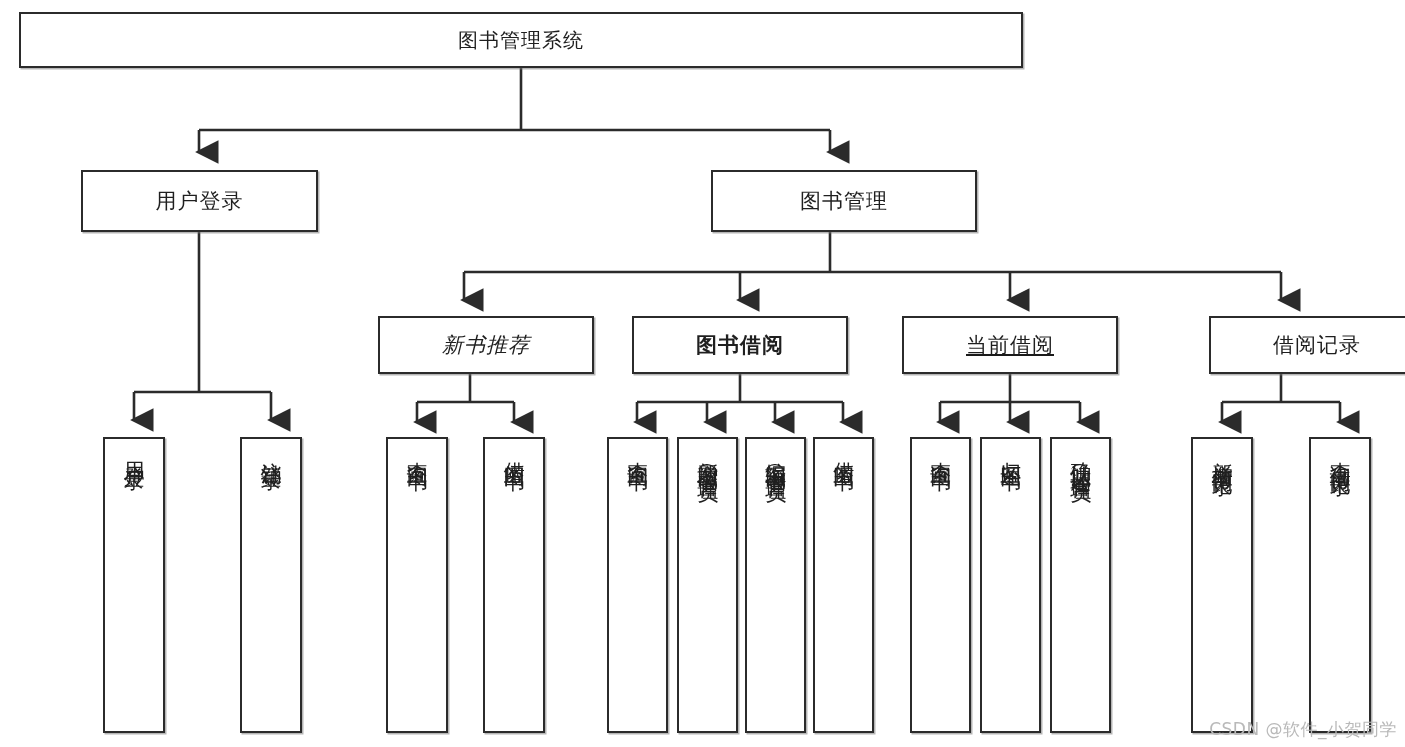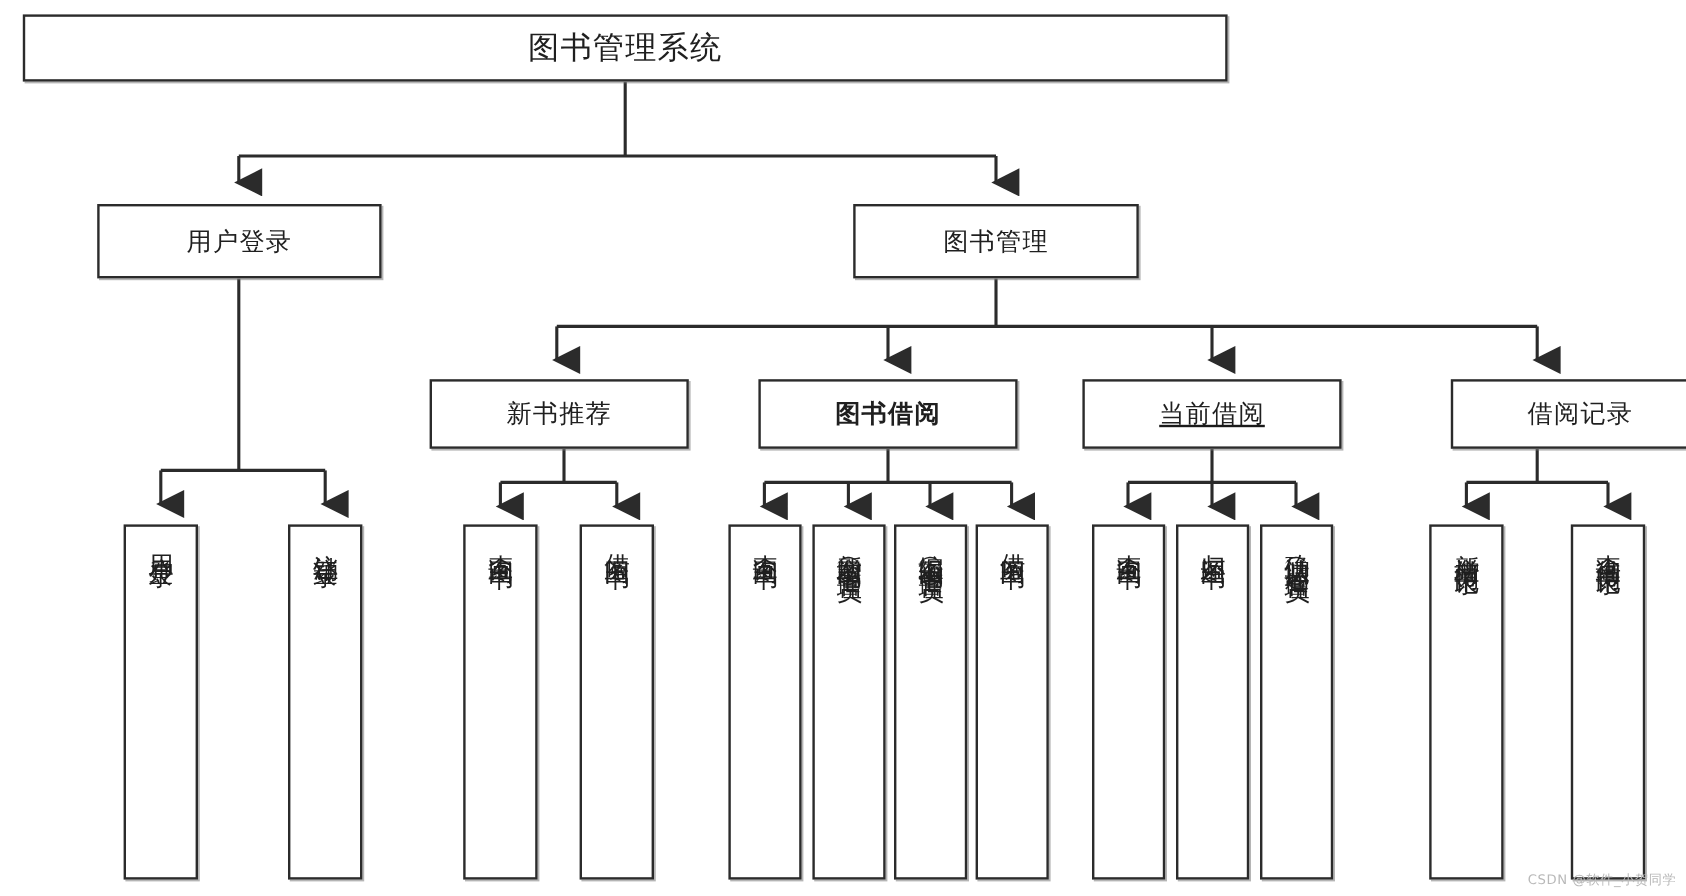--- a/index.html
+++ b/index.html
@@ -32,40 +32,40 @@
     box-shadow:1.5px 1.5px 0 rgba(120,120,120,0.55);
   }
   .node .label{
     font-size:21px;
     line-height:1.25;
     letter-spacing:1px;
     color:#1f1f1f;
     text-align:center;
     white-space:nowrap;
   }
-  .node.root .label{font-size:26px;}
+  .node.root .label{font-size:20px;}
   .node.leaf{
     align-items:flex-start;
     justify-content:center;
     padding-top:6px;
   }
   .node.leaf .label{
     writing-mode:vertical-rl;
     text-orientation:upright;
     font-size:21px;
     line-height:1.08;
     letter-spacing:3px;
     white-space:normal;
     max-height:282px;
   }
   .watermark{
     position:absolute;
     right:8px;
     bottom:6px;
-    font-size:11px;
+    font-size:17px;
     color:#b9b9b9;
     letter-spacing:0.5px;
     white-space:nowrap;
     user-select:none;
   }
 </style>
 </head>
 <body>
 
 <div id="canvas">
@@ -120,25 +120,25 @@
     </g>
   </svg>
 
   <div class="node root" style="left:19px;top:12px;width:1004px;height:56px;">
     <span class="label">图书管理系统</span>
   </div>
 
   <div class="node" style="left:81px;top:170px;width:237px;height:62px;">
     <span class="label">用户登录</span>
   </div>
-  <div class="node" style="left:711px;top:170px;width:238px;height:62px;">
+  <div class="node" style="left:711px;top:170px;width:266px;height:62px;">
     <span class="label">图书管理</span>
   </div>
 
-  <div class="node" style="left:358px;top:316px;width:216px;height:58px;">
+  <div class="node" style="left:378px;top:316px;width:216px;height:58px;font-style:italic;">
     <span class="label">新书推荐</span>
   </div>
   <div class="node" style="left:632px;top:316px;width:216px;height:58px;font-weight:bold;">
     <span class="label">图书借阅</span>
   </div>
   <div class="node" style="left:902px;top:316px;width:216px;height:58px;text-decoration:underline;">
     <span class="label">当前借阅</span>
   </div>
   <div class="node" style="left:1209px;top:316px;width:216px;height:58px;">
     <span class="label">借阅记录</span>

